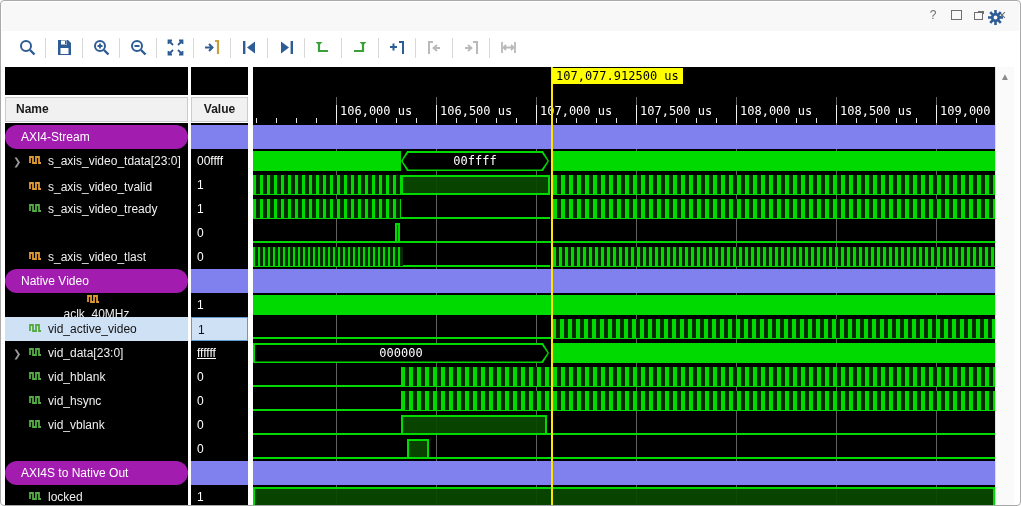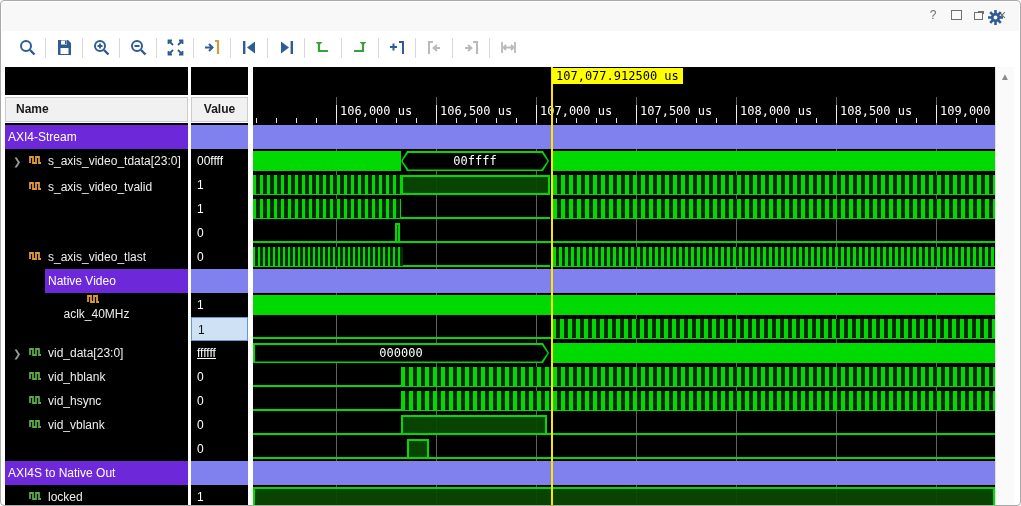--- a/index.html
+++ b/index.html
@@ -28,21 +28,21 @@
   #corner-value{left:190px;width:57px;}
   .hdr{position:absolute;top:96px;height:25px;background:#f1f1f1;border:1px solid #cccccc;box-sizing:border-box;font-size:12px;font-weight:bold;color:#1a1a1a;line-height:23px;}
   #hdr-name{left:4px;width:183px;padding-left:10px;}
   #hdr-value{left:190px;width:57px;text-align:center;}
   #name-list{position:absolute;left:4px;top:122px;width:183px;height:383px;background:#000;overflow:hidden;}
   #value-list{position:absolute;left:190px;top:122px;width:57px;height:383px;background:#000;overflow:hidden;}
   .nrow,.vrow{position:absolute;left:0;width:100%;height:24px;box-sizing:border-box;}
   .nrow{display:flex;align-items:center;color:#efefef;font-size:12px;white-space:nowrap;}
   .nrow .arrow{width:16px;padding-left:8px;color:#9a9a9a;font-size:10px;flex:none;}
   .nrow .sigicon{width:15px;flex:none;margin-right:4px;}
-  .nrow.divider{background:#6d28d9;color:#ffffff;padding-left:3px;}
+  .nrow.divider{background:#a21caf;color:#ffffff;padding-left:16px;border-radius:12px;}
   .vrow{color:#ffffff;font-size:12px;line-height:24px;padding-left:6px;}
   .vrow.divider{background:#8080ee;}
   .nrow.selected{background:#cfe1f5;color:#111;}
   .vrow.selected{background:#cfe1f5;color:#111;border:1px solid #5f9bd1;}
 
   
   #wave{position:absolute;left:252px;top:66px;width:742px;height:439px;background:#000;overflow:hidden;}
   .gridline{position:absolute;top:30px;bottom:0;width:1px;background:rgba(255,255,255,0.38);}
   .majtick{position:absolute;top:38px;height:18px;width:1px;background:#f0f0f0;}
   .mintick{position:absolute;top:51px;height:5px;width:1px;background:#e0e0e0;}
@@ -224,36 +224,50 @@
           </svg></span>
         <span>s_axis_video_tdata[23:0]</span>
       </div>
       <div class="nrow" style="top: 52px;">
         <span class="arrow"></span>
         <span class="sigicon"><svg width="13" height="11" viewBox="0 0 13 11">
             <path d="M1 9 V3 H4 V9 H7 V3 H10 V9 H12" fill="none" stroke="#dd9933" stroke-width="1.8"></path>
           </svg></span>
         <span>s_axis_video_tvalid</span>
       </div>
+      <div class="nrow" style="top: 74px;">
+        <span class="arrow"></span>
+        <span class="sigicon"><svg width="13" height="11" viewBox="0 0 13 11">
+            <path d="M1 9 V3 H4 V9 H7 V3 H10 V9 H12" fill="none" stroke="#55aa44" stroke-width="1.8"></path>
+          </svg></span>
+        <span>s_axis_video_tready</span>
+      </div>
       <div class="nrow" style="top: 122px;">
         <span class="arrow"></span>
         <span class="sigicon"><svg width="13" height="11" viewBox="0 0 13 11">
             <path d="M1 9 V3 H4 V9 H7 V3 H10 V9 H12" fill="none" stroke="#dd9933" stroke-width="1.8"></path>
           </svg></span>
         <span>s_axis_video_tlast</span>
       </div>
-      <div class="nrow divider" style="top: 146px; margin-left: 40px;">
+      <div class="nrow divider" style="top: 146px;">
         <span>Native Video</span>
       </div>
       <div class="nrow" style="top: 170px; flex-direction: column;">
         <span class="arrow"></span>
         <span class="sigicon"><svg width="13" height="11" viewBox="0 0 13 11">
             <path d="M1 9 V3 H4 V9 H7 V3 H10 V9 H12" fill="none" stroke="#dd9933" stroke-width="1.8"></path>
           </svg></span>
         <span>aclk_40MHz</span>
+      </div>
+      <div class="nrow selected" style="top: 194px;">
+        <span class="arrow"></span>
+        <span class="sigicon"><svg width="13" height="11" viewBox="0 0 13 11">
+            <path d="M1 9 V3 H4 V9 H7 V3 H10 V9 H12" fill="none" stroke="#55aa44" stroke-width="1.8"></path>
+          </svg></span>
+        <span>vid_active_video</span>
       </div>
       <div class="nrow" style="top: 218px;">
         <span class="arrow">❯</span>
         <span class="sigicon"><svg width="13" height="11" viewBox="0 0 13 11">
             <path d="M1 9 V3 H4 V9 H7 V3 H10 V9 H12" fill="none" stroke="#55aa44" stroke-width="1.8"></path>
           </svg></span>
         <span>vid_data[23:0]</span>
       </div>
       <div class="nrow" style="top: 242px;">
         <span class="arrow"></span>

